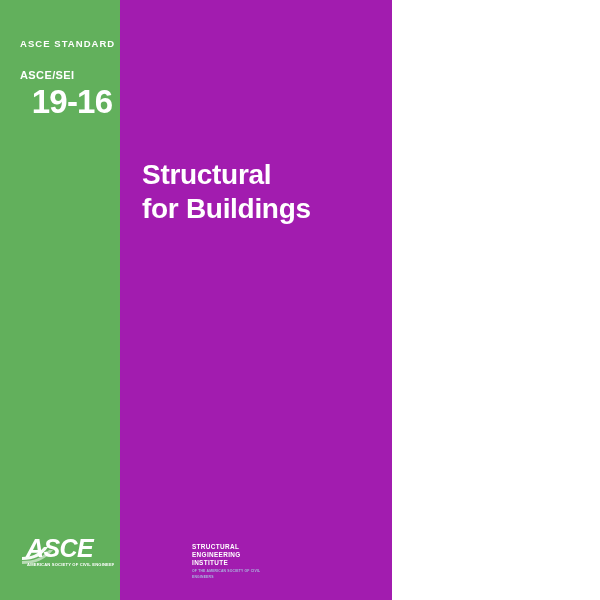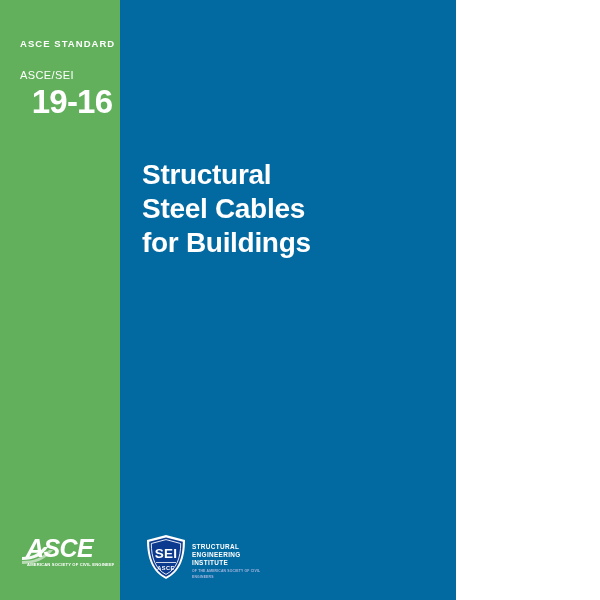--- a/index.html
+++ b/index.html
@@ -9,24 +9,24 @@
   }
   body {
     width: 600px;
     height: 600px;
     font-family: "Liberation Sans", sans-serif;
     overflow: hidden;
   }
 
   #cover {
     position: relative;
-    width: 456px;
+    width: 392px;
     height: 600px;
     overflow: hidden;
-    background: #0369a1;
+    background: #a21caf;
   }
 
   
   #green-band {
     position: absolute;
     left: 0;
     top: 0;
     width: 120px;
     height: 600px;
     background: #62b05c;
@@ -44,21 +44,21 @@
     line-height: 12px;
   }
 
   #asce-sei-label {
     position: absolute;
     left: 20px;
     top: 68px;
     width: 96px;
     color: #ffffff;
     font-size: 11px;
-    font-weight: normal;
+    font-weight: bold;
     letter-spacing: 0.4px;
     line-height: 14px;
   }
 
   #standard-number {
     position: absolute;
     left: 19px;
     top: 82px;
     width: 106px;
     color: #ffffff;
@@ -155,44 +155,25 @@
       <path d="M0 27 C12 27, 20 24, 27 16 L31 16 C23 26, 13 30, 0 30 Z" fill="#ffffff" opacity="0.55"></path>
 
       <text x="4" y="23" font-family="Liberation Sans, sans-serif" font-size="25" font-weight="bold" font-style="italic" letter-spacing="-0.6" fill="#ffffff">ASCE</text>
 
       <text x="5" y="31.5" font-family="Liberation Sans, sans-serif" font-size="4.1" font-weight="bold" letter-spacing="0.18" fill="#ffffff">AMERICAN SOCIETY OF CIVIL ENGINEERS</text>
     </svg>
   </div>
 
   <div id="title-block">
     <div class="title-line">Structural</div>
-    <div class="title-line">Steel Cables</div>
     <div class="title-line">for Buildings</div>
   </div>
 
   <div id="sei-lockup">
 
-    <div id="sei-shield">
-      <svg width="42" height="46" viewBox="0 0 42 46" xmlns="http://www.w3.org/2000/svg">
-
-        <path d="M21 1 L40 6 C40 24, 35 38, 21 45 C7 38, 2 24, 2 6 Z" fill="#ffffff"></path>
-
-        <path d="M21 3.4 L37.8 7.8 C37.8 24, 33.3 36.6, 21 42.8
-                 C8.7 36.6, 4.2 24, 4.2 7.8 Z" fill="#0b3a8f"></path>
-
-        <path d="M21 5.6 L35.7 9.5 C35.7 23.6, 31.7 34.9, 21 40.4
-                 C10.3 34.9, 6.3 23.6, 6.3 9.5 Z" fill="none" stroke="#ffffff" stroke-width="0.9"></path>
-
-        <text x="21" y="24" text-anchor="middle" font-family="Liberation Sans, sans-serif" font-size="13.5" font-weight="bold" letter-spacing="0.3" fill="#ffffff">SEI</text>
-
-        <line x1="11" y1="28.5" x2="31" y2="28.5" stroke="#ffffff" stroke-width="0.8"></line>
-
-        <text x="21" y="35.5" text-anchor="middle" font-family="Liberation Sans, sans-serif" font-size="5.6" font-weight="bold" letter-spacing="0.5" fill="#ffffff">ASCE</text>
-      </svg>
-    </div>
 
     <div id="sei-wordmark">
       <div class="sei-word-line">STRUCTURAL</div>
       <div class="sei-word-line">ENGINEERING</div>
       <div class="sei-word-line">INSTITUTE</div>
       <div id="sei-wordmark-sub">OF THE AMERICAN SOCIETY OF CIVIL ENGINEERS</div>
     </div>
 
   </div>
 

